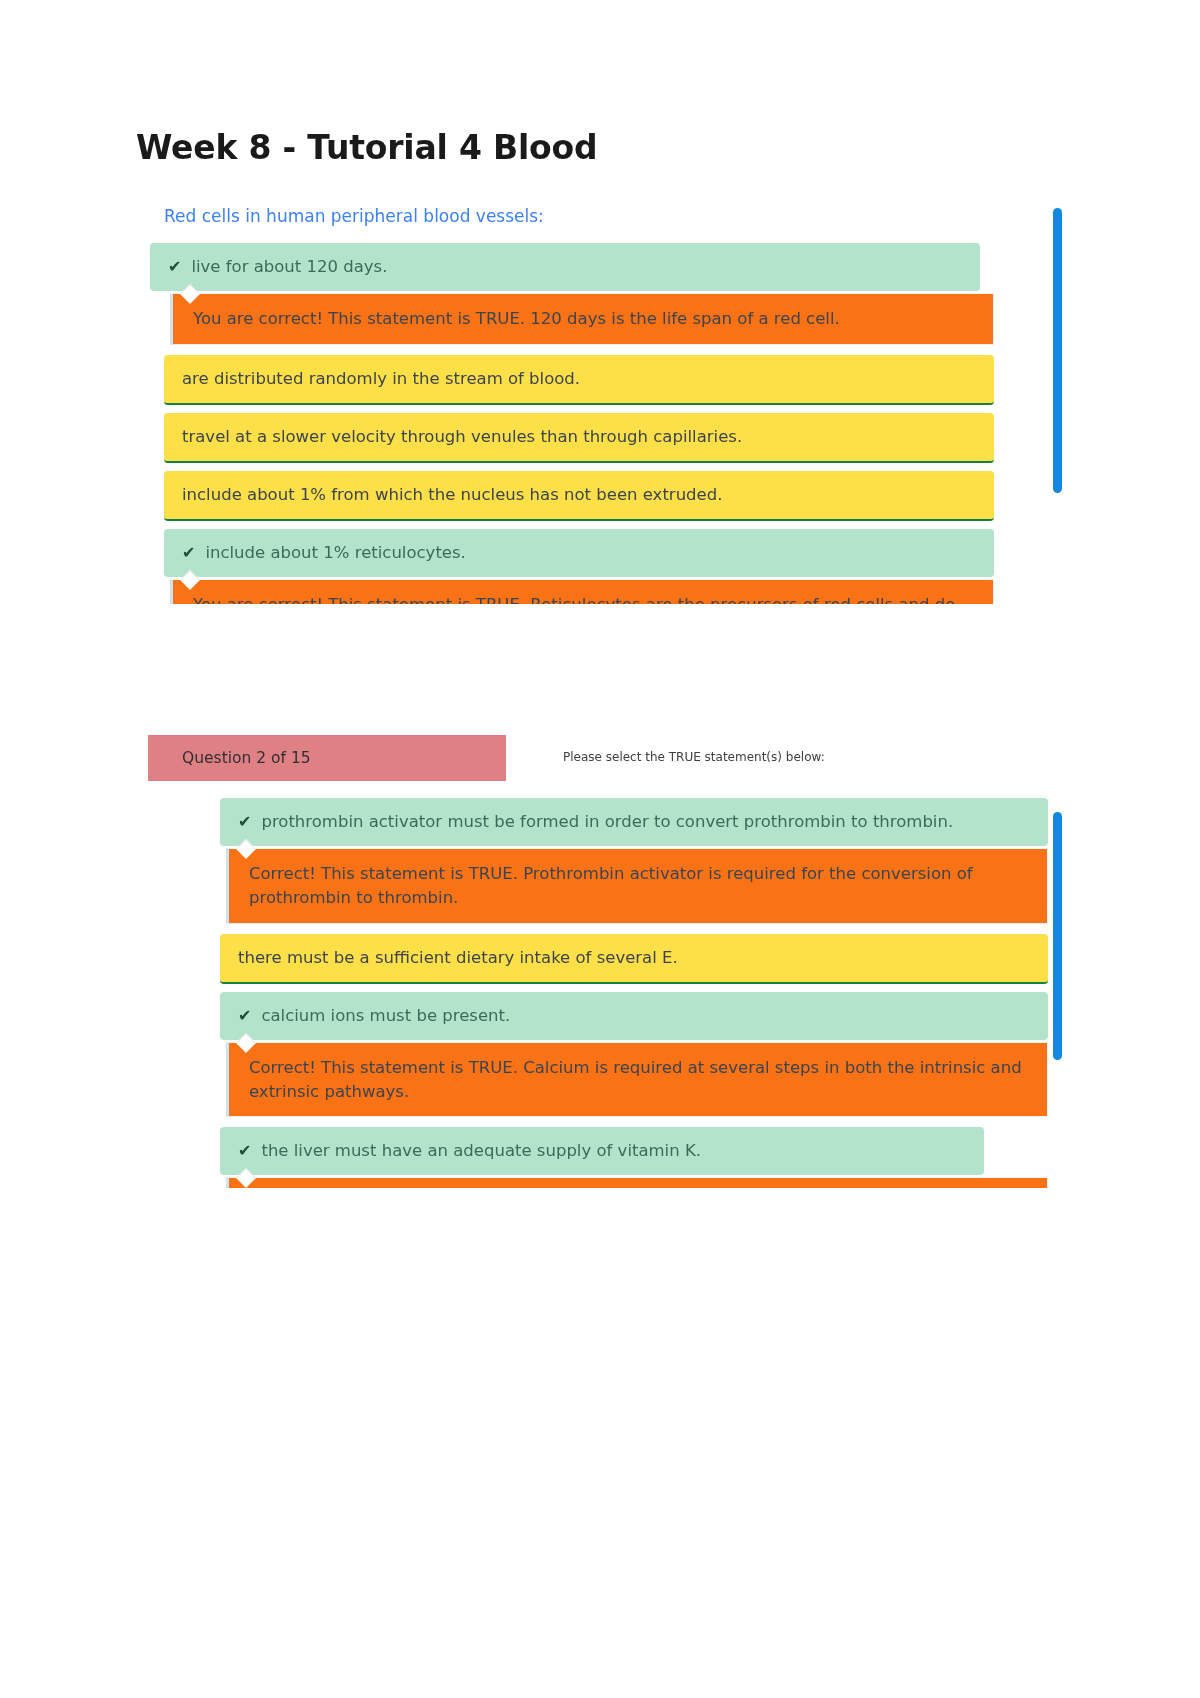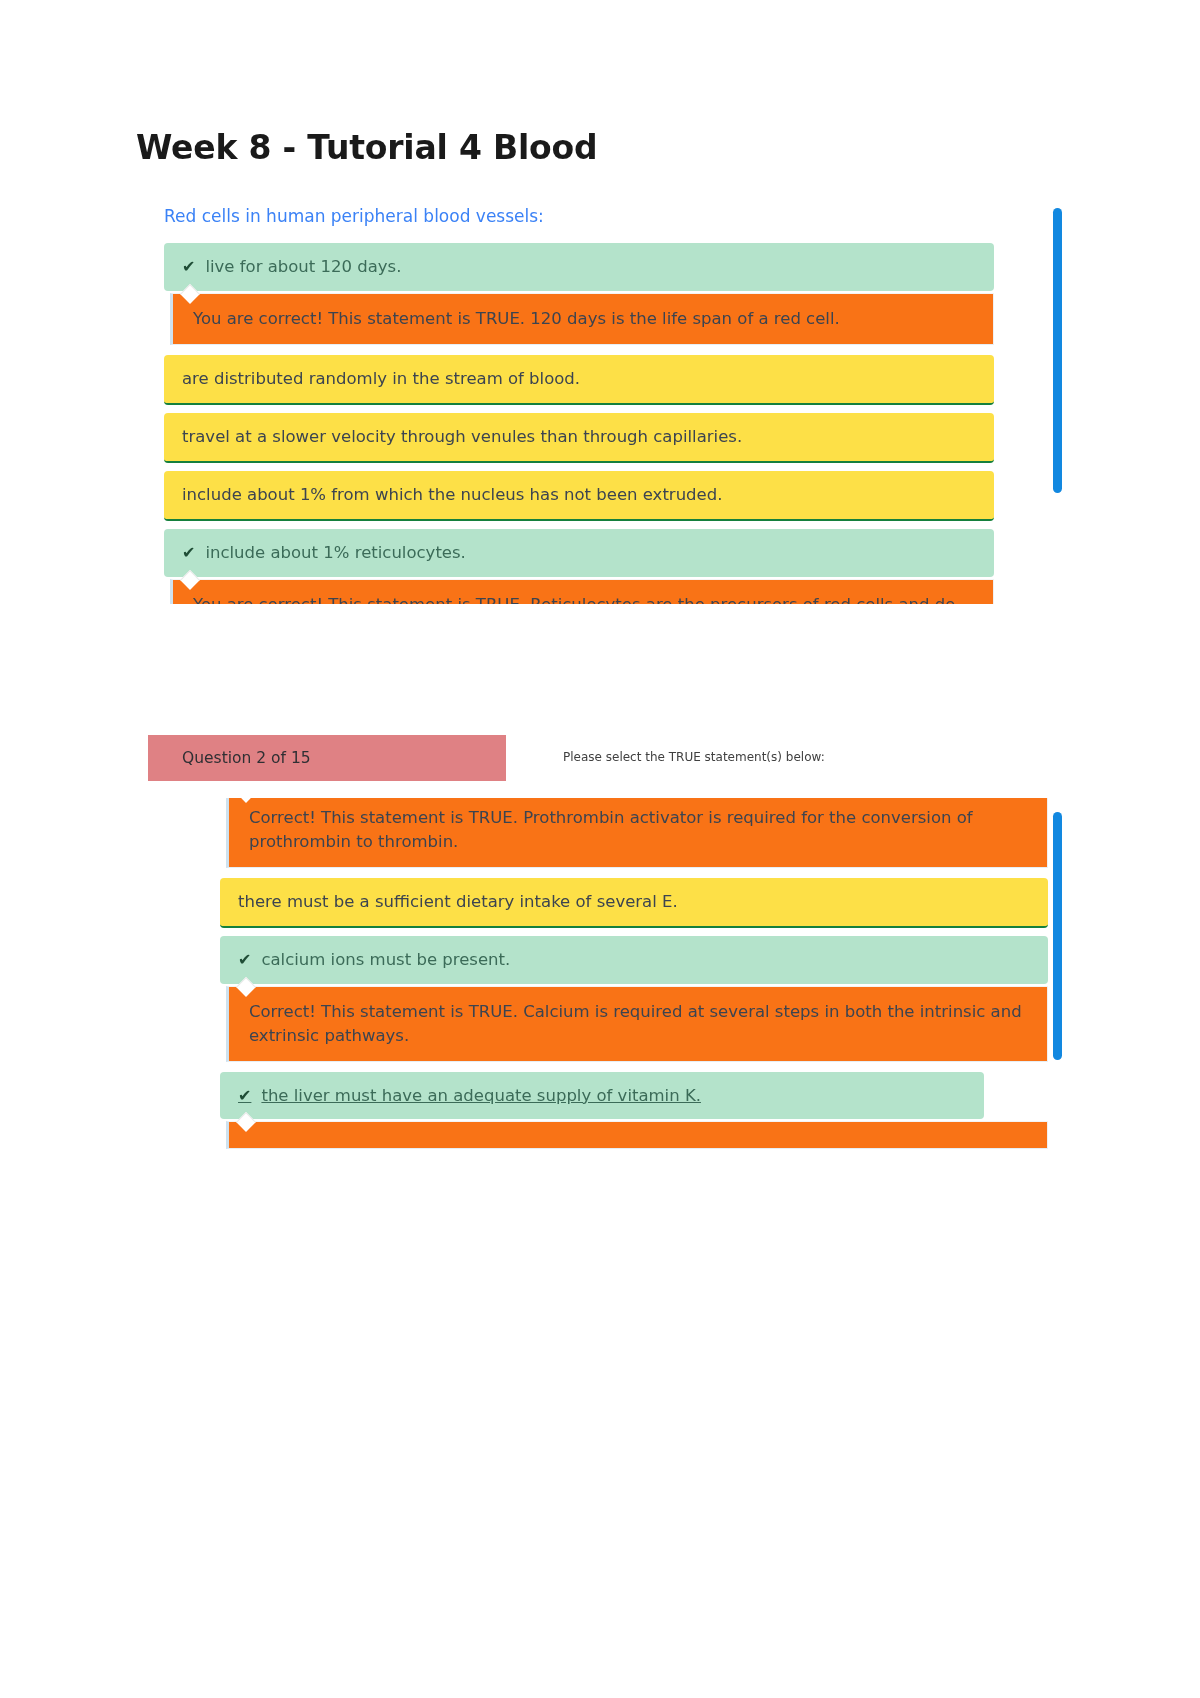--- a/index.html
+++ b/index.html
@@ -126,21 +126,21 @@
 <body>
 
 <div class="page">
 
   <div class="page-title">Week 8 - Tutorial 4 Blood</div>
 
   <div class="quiz-block" style="left:136px; top:206px; width:912px; height:398px;">
 
     <div class="prompt">Red cells in human peripheral blood vessels:</div>
 
-    <div class="option-row correct" style="margin-left:28px; width:830px;">
+    <div class="option-row correct" style="margin-left:14px; width:830px;">
       <span class="check">✔</span><span class="opt-text">live for about 120 days.</span>
     </div>
     <div class="feedback" style="margin-left:34px; width:824px;">
       <span>You are correct! This statement is TRUE. 120 days is the life span of a red cell.</span>
     </div>
 
     <div class="option-row neutral" style="margin-left:28px; width:830px;">
       <span>are distributed randomly in the stream of blood.</span>
     </div>
 
@@ -168,36 +168,39 @@
   <div class="qbadge" style="left:148px; top:735px;">
     <span>Question 2 of 15</span>
   </div>
 
   <div class="qprompt" style="left:563px; top:750px;">
     <span>Please select the TRUE statement(s) below:</span>
   </div>
 
   <div class="quiz-block" style="left:220px; top:798px; width:828px; height:390px;">
 
+    <div class="option-row correct" style="width:828px;">
+      <span class="check">✔</span><span class="opt-text">prothrombin activator must be formed in order to convert prothrombin to thrombin.</span>
+    </div>
     <div class="feedback" style="margin-left:6px; width:822px;">
       <span>Correct! This statement is TRUE. Prothrombin activator is required for the conversion of prothrombin to thrombin.</span>
     </div>
 
     <div class="option-row neutral" style="width:828px;">
       <span>there must be a sufficient dietary intake of several E.</span>
     </div>
 
     <div class="option-row correct" style="width:828px;">
       <span class="check">✔</span><span class="opt-text">calcium ions must be present.</span>
     </div>
     <div class="feedback" style="margin-left:6px; width:822px;">
       <span>Correct! This statement is TRUE. Calcium is required at several steps in both the intrinsic and extrinsic pathways.</span>
     </div>
 
-    <div class="option-row correct" style="width:764px;text-decoration:underline;">
+    <div class="option-row correct" style="width:764px;">
       <span class="check">✔</span><span class="opt-text">the liver must have an adequate supply of vitamin K.</span>
     </div>
     <div class="feedback" style="margin-left:6px; width:822px;">
       
     </div>
 
   </div>
 
   <div class="scrollbar-track" style="left:1053px; top:812px; height:305px;">
     <div class="scrollbar-thumb" style="height:248px;"></div>

